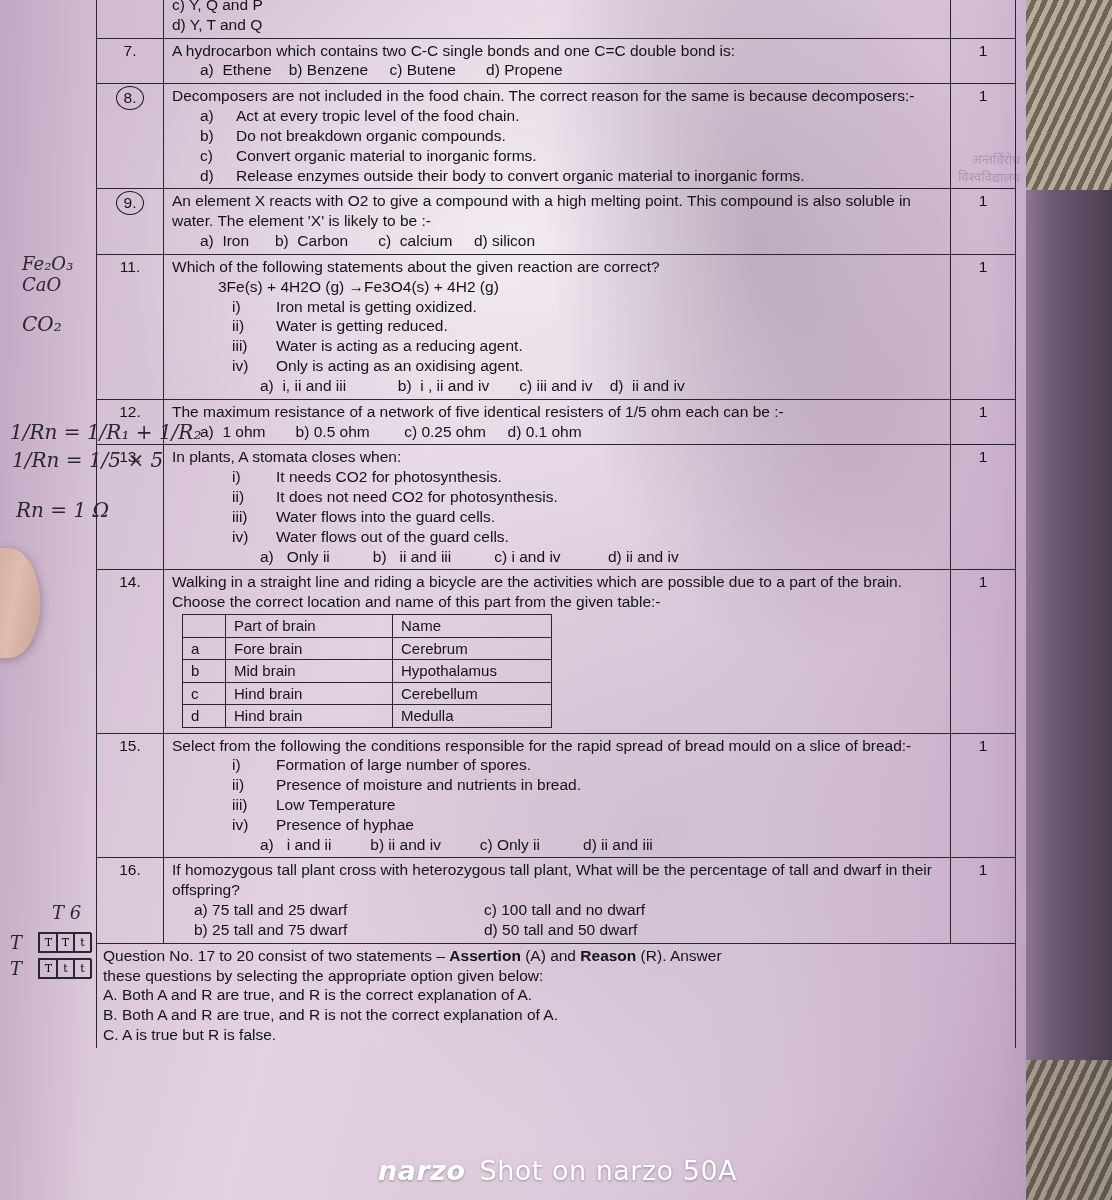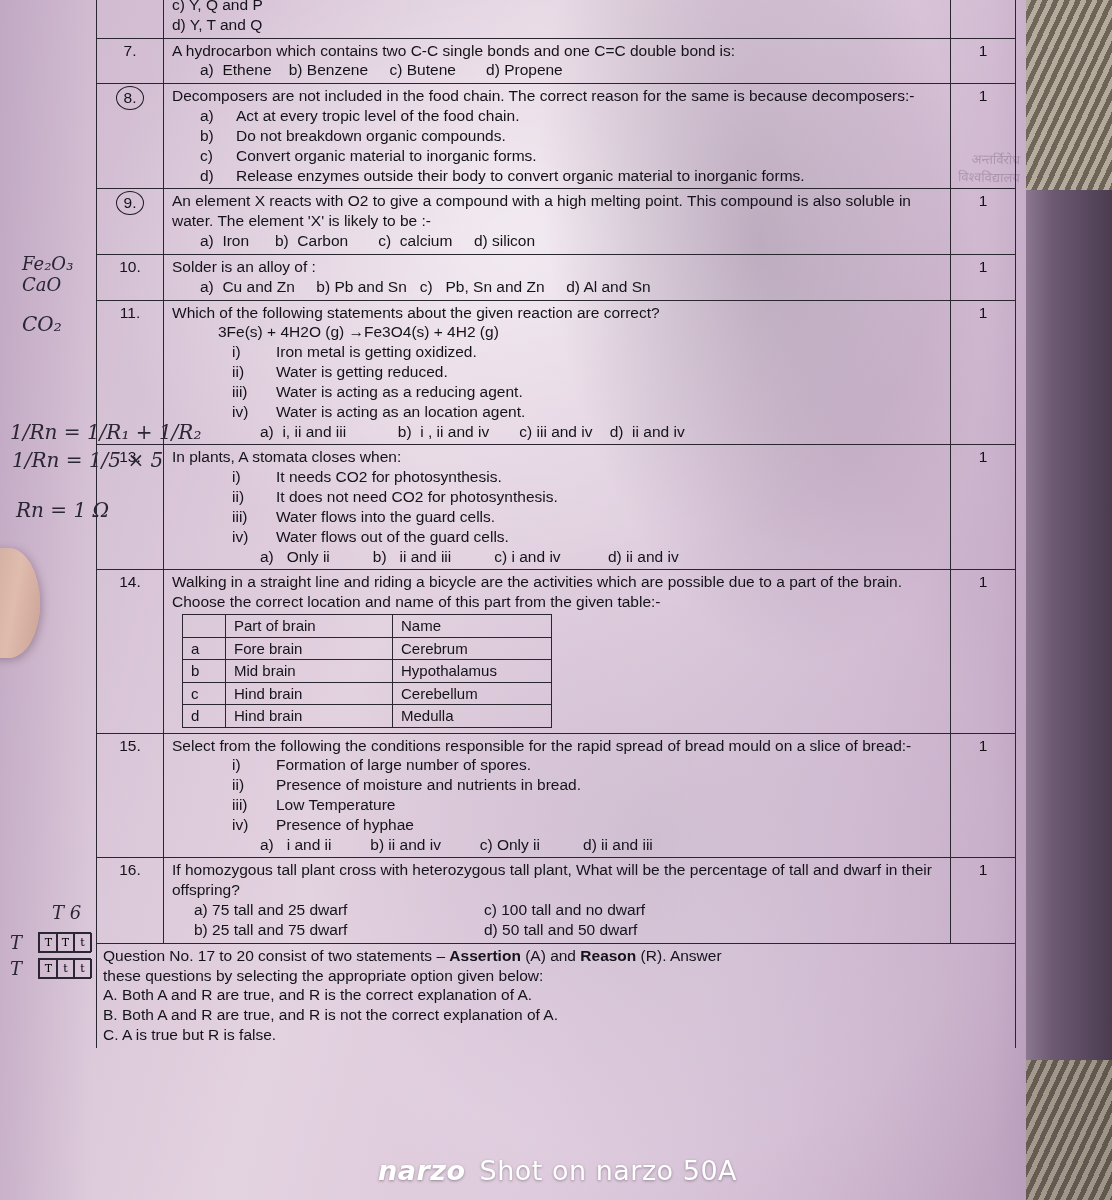--- a/index.html
+++ b/index.html
@@ -300,28 +300,20 @@
         <td class="num">
           <span class="circled">9.</span>
         </td>
         <td class="body">
           <div>An element X reacts with O2 to give a compound with a high melting point. This compound is also soluble in water. The element 'X' is likely to be :-</div>
           <div class="opts" style="padding-left:28px">a)  Iron      b)  Carbon       c)  calcium     d) silicon</div>
         </td>
         <td class="marks">1</td>
       </tr>
 
-      <tr>
-        <td class="num">10.</td>
-        <td class="body">
-          <div>Solder is an alloy of :</div>
-          <div class="opts" style="padding-left:28px">a)  Cu and Zn     b) Pb and Sn   c)   Pb, Sn and Zn     d) Al and Sn</div>
-        </td>
-        <td class="marks">1</td>
-      </tr>
 
       <tr>
         <td class="num">11.</td>
         <td class="body">
           <div>Which of the following statements about the given reaction are correct?</div>
           <div class="q-reaction">3Fe(s)  +  4H2O (g)  →Fe3O4(s) +  4H2 (g)</div>
           <ul class="optlist roman wide">
             <li>
                 <span class="lbl">i)</span>
                 <span>Iron metal is getting oxidized.</span>
@@ -329,28 +321,36 @@
             <li>
                 <span class="lbl">ii)</span>
                 <span>Water is getting reduced.</span>
               </li>
             <li>
                 <span class="lbl">iii)</span>
                 <span>Water is acting as a reducing agent.</span>
               </li>
             <li>
                 <span class="lbl">iv)</span>
-                <span>Water is acting as an location agent.</span>
+                <span>Only is acting as an oxidising agent.</span>
               </li>
           </ul>
           <div class="opts" style="padding-left:88px">a)  i, ii and iii            b)  i , ii and iv       c) iii and iv    d)  ii and iv</div>
         </td>
         <td class="marks">1</td>
       </tr>
 
+      <tr>
+        <td class="num">12.</td>
+        <td class="body">
+          <div>The maximum resistance of a network of five identical resisters of 1/5 ohm each can be :-</div>
+          <div class="opts" style="padding-left:28px">a)  1 ohm       b) 0.5 ohm        c) 0.25 ohm     d) 0.1 ohm</div>
+        </td>
+        <td class="marks">1</td>
+      </tr>
 
       <tr>
         <td class="num">13.</td>
         <td class="body">
           <div>In plants, A stomata closes when:</div>
           <ul class="optlist roman wide">
             <li>
                 <span class="lbl">i)</span>
                 <span>It needs CO2 for photosynthesis.</span>
               </li>

